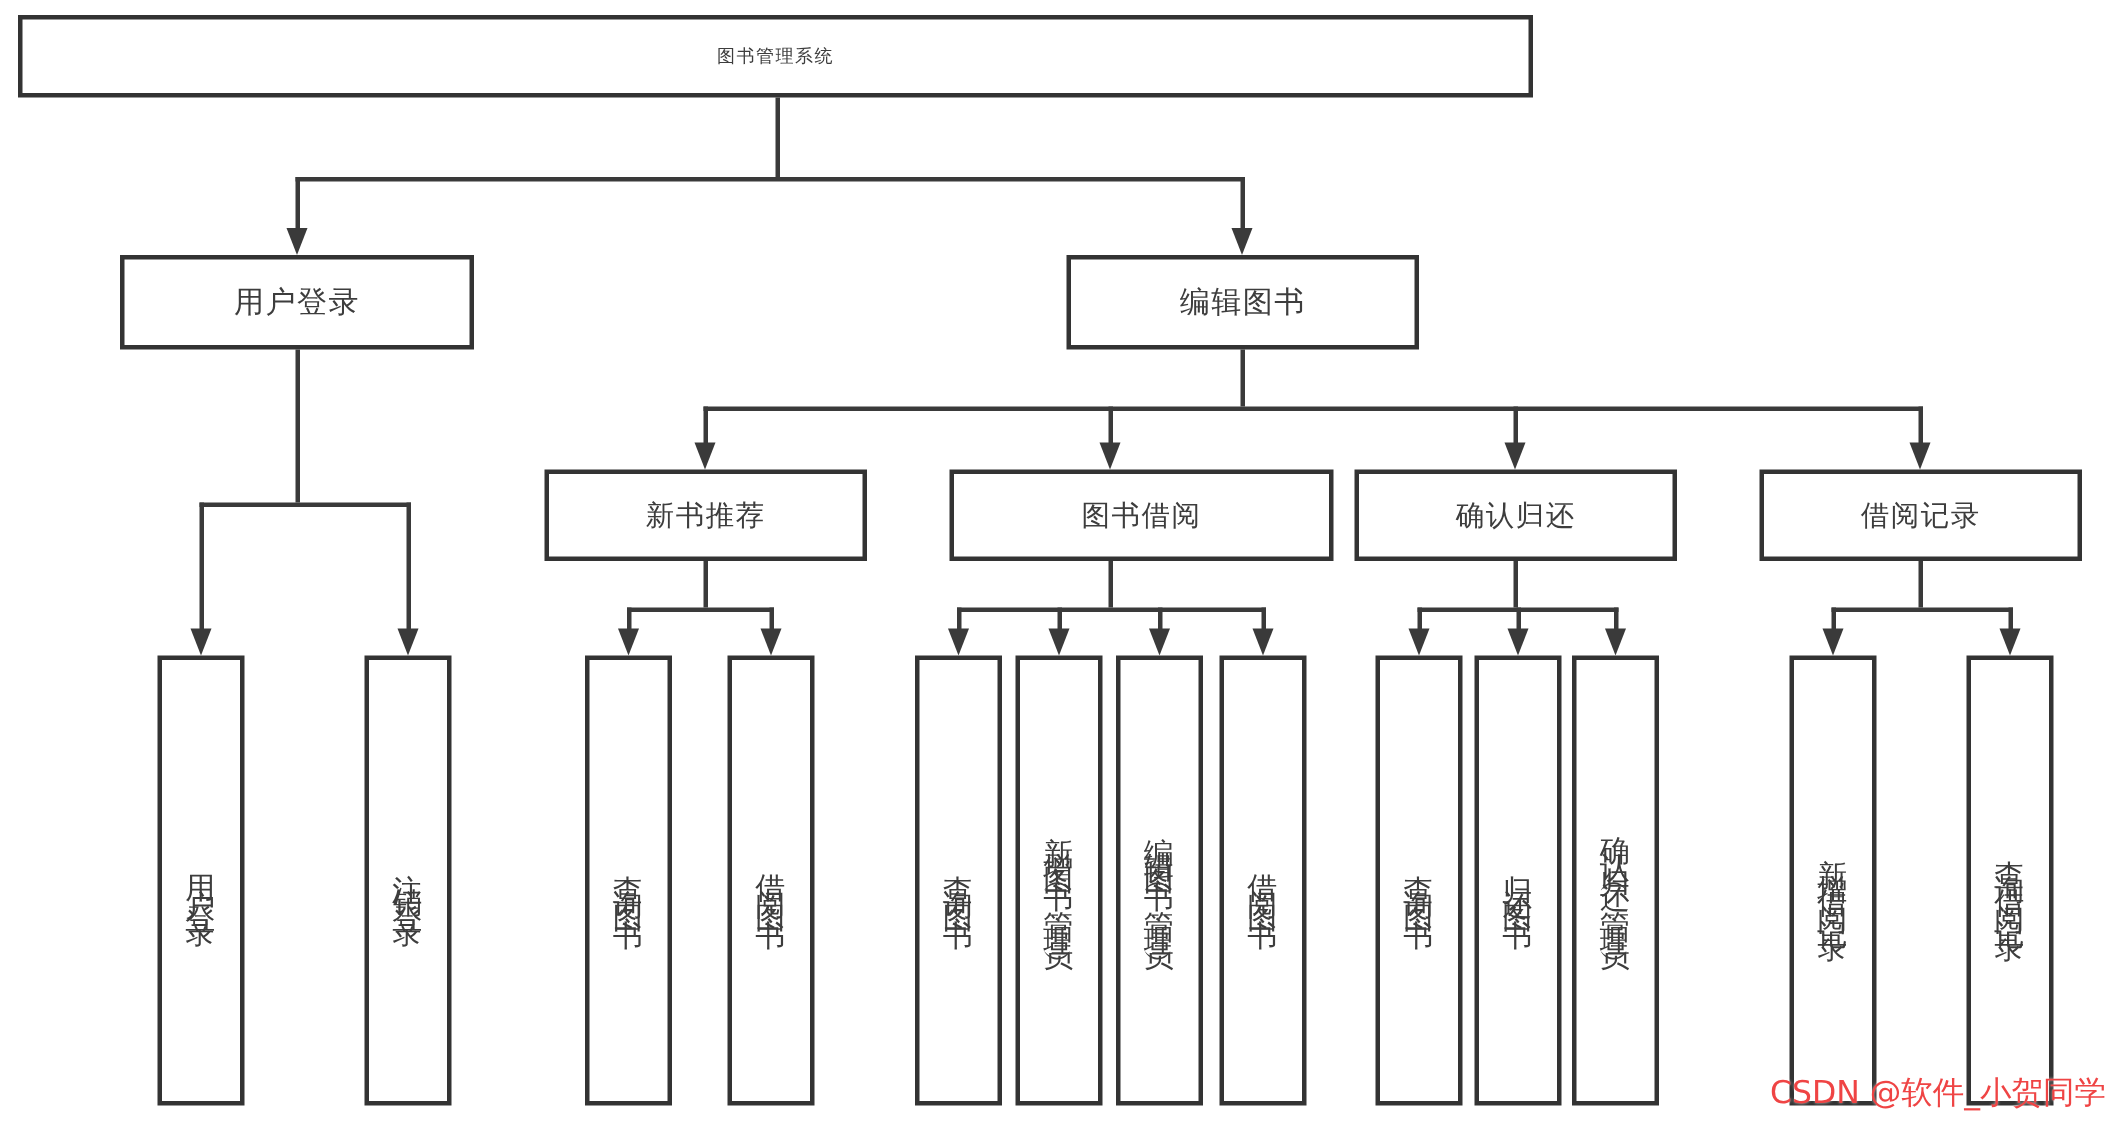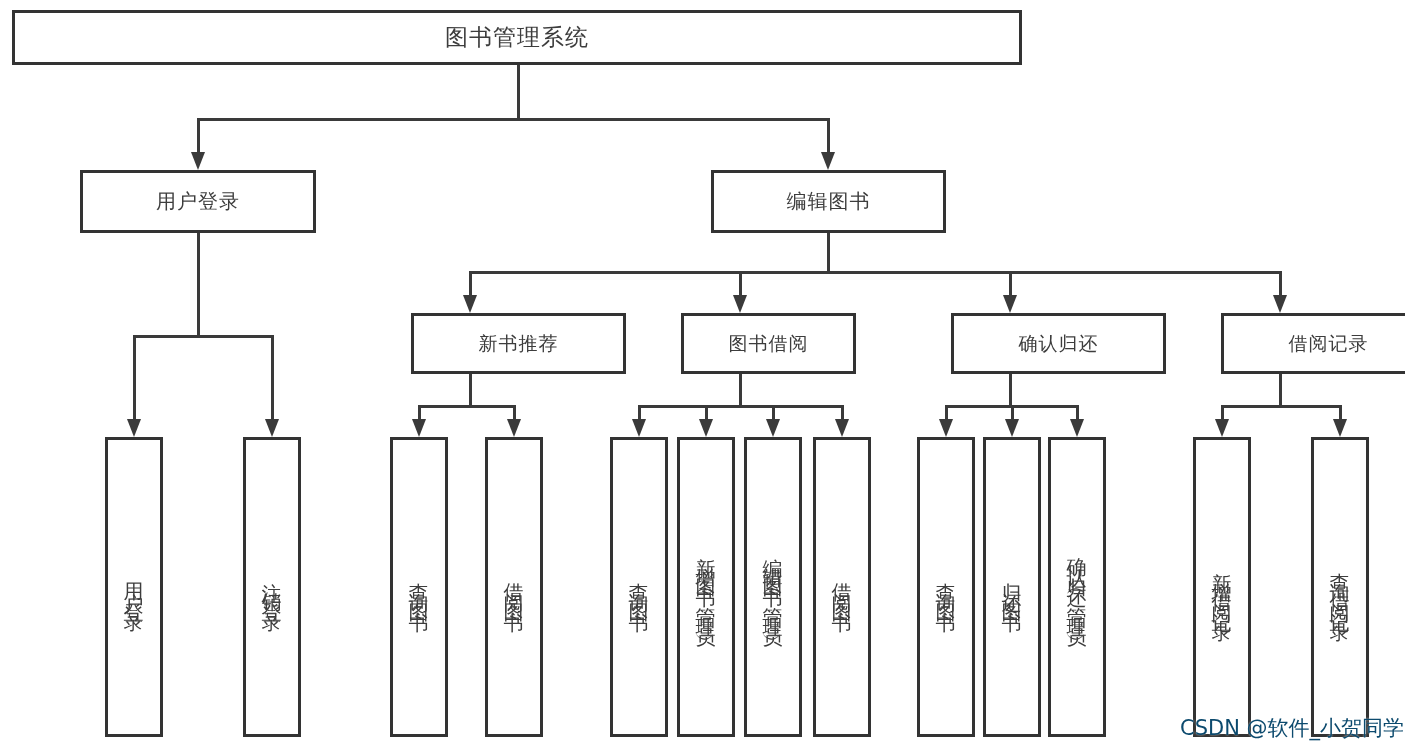--- a/index.html
+++ b/index.html
@@ -15,23 +15,23 @@
   .box {
     position: absolute;
     border: 3px solid #333333;
     background: #ffffff;
     display: flex;
     align-items: center;
     justify-content: center;
     color: #3d3d3d;
     letter-spacing: 1px;
   }
-  .lvl1 { left: 12px; top: 10px; width: 1010px; height: 55px; font-size: 23px; }
+  .lvl1 { left: 12px; top: 10px; width: 1010px; height: 55px; font-size: 12px; }
   .lvl2 { top: 170px; height: 63px; font-size: 20px; }
-  .lvl3 { top: 313px; height: 61px; font-size: 19px; margin-left: 48px; }
+  .lvl3 { top: 313px; height: 61px; font-size: 19px; }
   .leaf { top: 437px; width: 58px; height: 300px; }
   .leaf > span {
     writing-mode: vertical-rl;
     text-orientation: mixed;
     font-size: 20px;
     letter-spacing: 10px;
     line-height: 1.1;
     color: #3d3d3d;
   }
   .vline { position: absolute; width: 3px; background: #3a3a3a; }
@@ -41,38 +41,38 @@
     width: 0; height: 0;
     border-left: 7px solid transparent;
     border-right: 7px solid transparent;
     border-top: 18px solid #3a3a3a;
   }
   .watermark {
     position: absolute;
     left: 1180px;
     top: 714px;
     font-size: 21px;
-    color: #0c4a6e;
+    color: #ef4444;
     white-space: nowrap;
     text-shadow: 0 0 2px rgba(255,255,255,0.75);
     z-index: 5;
   }
 </style>
 </head>
 <body>
 
 <div class="canvas">
 
   <div class="box lvl1">图书管理系统</div>
 
   <div class="box lvl2" style="left:80px; width:236px;">用户登录</div>
   <div class="box lvl2" style="left:711px; width:235px;">编辑图书</div>
 
   <div class="box lvl3" style="left:363px; width:215px;">新书推荐</div>
-  <div class="box lvl3" style="left:633px; width:175px;">图书借阅</div>
+  <div class="box lvl3" style="left:633px; width:256px;">图书借阅</div>
   <div class="box lvl3" style="left:903px; width:215px;">确认归还</div>
   <div class="box lvl3" style="left:1173px; width:215px;">借阅记录</div>
 
   <div class="box leaf" style="left:105px;">
     <span>用户登录</span>
   </div>
   <div class="box leaf" style="left:243px;">
     <span>注销登录</span>
   </div>
   <div class="box leaf" style="left:390px;">

